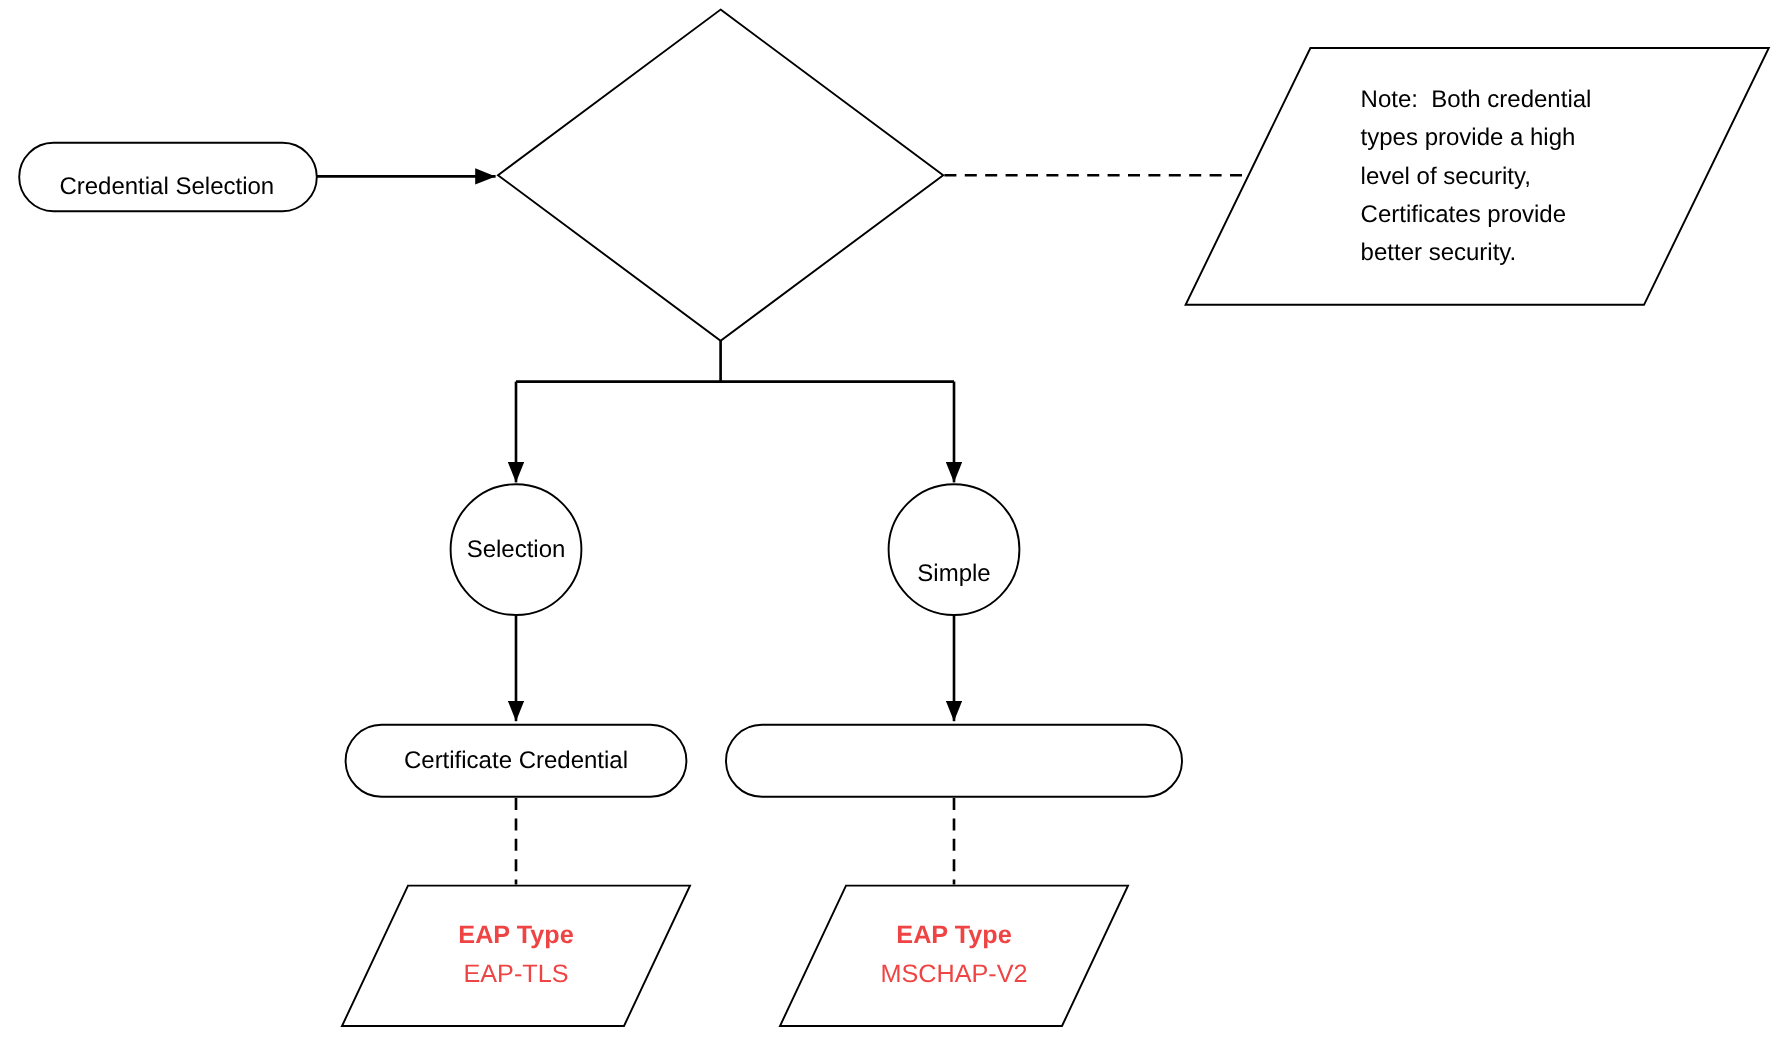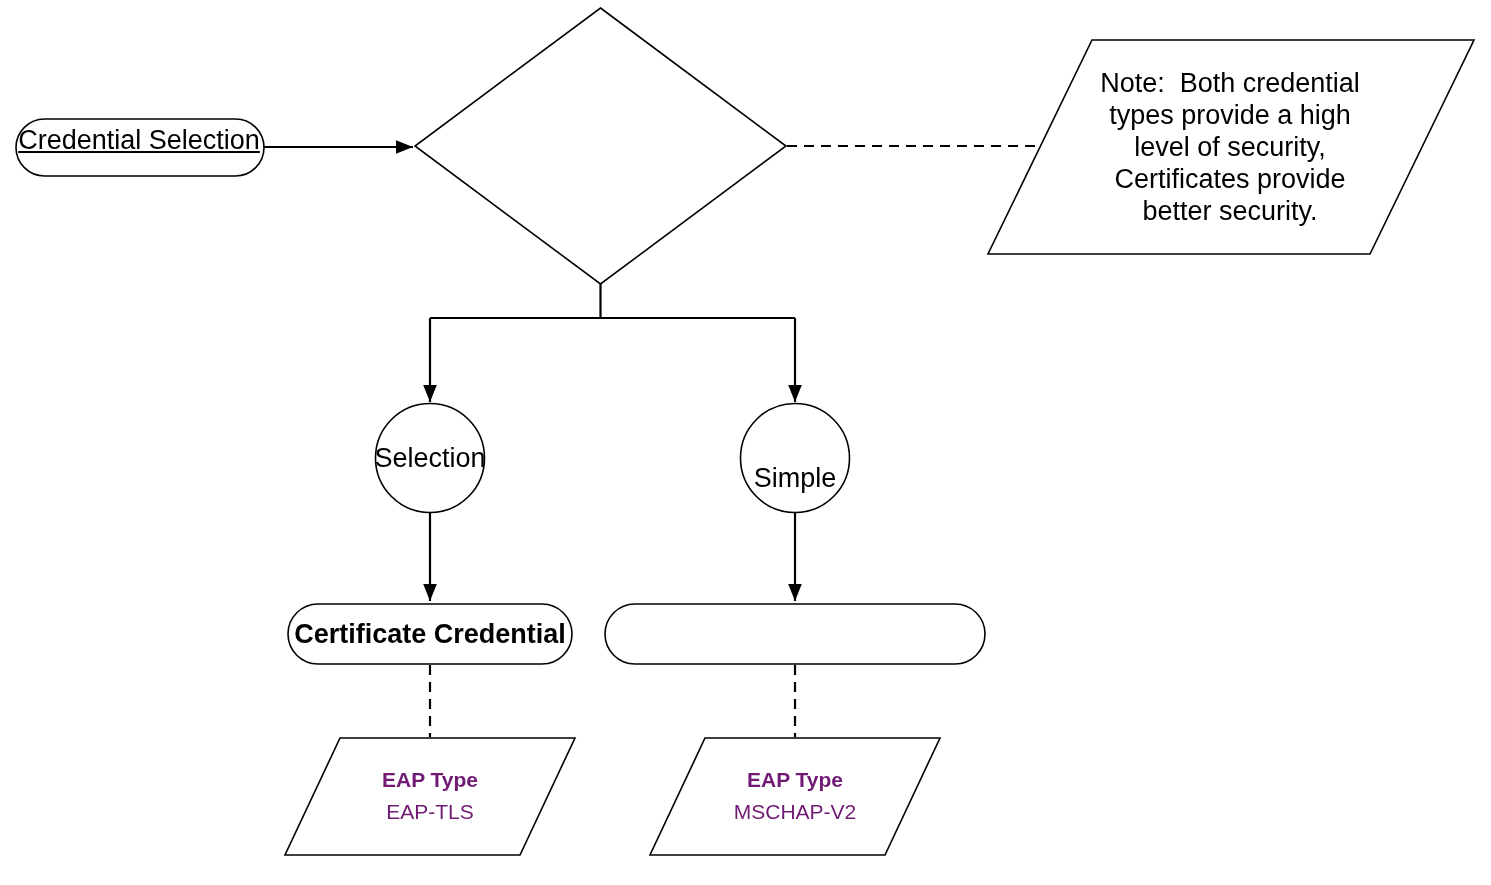--- a/index.html
+++ b/index.html
@@ -17,39 +17,39 @@
     overflow: hidden;
   }
   .layer {
     position: absolute;
     left: 0;
     top: 0;
   }
   .label {
     position: absolute;
     transform: translate(-50%, -50%);
-    text-align: center;
-    font-size: 27px;
+    text-align: left;
+    font-size: 20px;
     line-height: 32px;
     color: #000000;
     white-space: nowrap;
   }
   .label.wrap {
     white-space: normal;
   }
   .label.prelines {
     white-space: pre;
   }
   .io-block {
     position: absolute;
     transform: translate(-50%, -50%);
     text-align: center;
     font-size: 21px;
     line-height: 32px;
-    color: #701a75;
+    color: #ef4444;
     white-space: nowrap;
   }
   .io-title {
     font-weight: bold;
   }
 </style>
 </head>
 <body>
 
 <div class="canvas">
@@ -91,34 +91,34 @@
 
     <rect x="288" y="604" width="284" height="60" rx="30" ry="30" fill="#ffffff" stroke="#000000" stroke-width="1.6"></rect>
 
     <rect x="605" y="604" width="380" height="60" rx="30" ry="30" fill="#ffffff" stroke="#000000" stroke-width="1.6"></rect>
 
     <polygon points="340,738 575,738 520,855 285,855" fill="#ffffff" stroke="#000000" stroke-width="1.6"></polygon>
 
     <polygon points="705,738 940,738 885,855 650,855" fill="#ffffff" stroke="#000000" stroke-width="1.6"></polygon>
   </svg>
 
-  <div class="label" style="left:139px; top:140px;text-decoration:underline;">Credential Selection</div>
+  <div class="label" style="left:139px; top:156px;">Credential Selection</div>
 
 
   <div class="label prelines" style="left:1230px; top:147px;">Note:  Both credential
 types provide a high
 level of security,
 Certificates provide
 better security.</div>
 
   <div class="label" style="left:430px; top:458px;">Selection</div>
 
   <div class="label" style="left:795px; top:458px;margin-top:20px;">Simple</div>
 
-  <div class="label" style="left:430px; top:634px;font-weight:bold;">Certificate Credential</div>
+  <div class="label" style="left:430px; top:634px;">Certificate Credential</div>
 
 
   <div class="io-block" style="left:430px; top:796px;">
     <div class="io-title">EAP Type</div>
     <div>EAP-TLS</div>
   </div>
 
   <div class="io-block" style="left:795px; top:796px;">
     <div class="io-title">EAP Type</div>
     <div>MSCHAP-V2</div>

